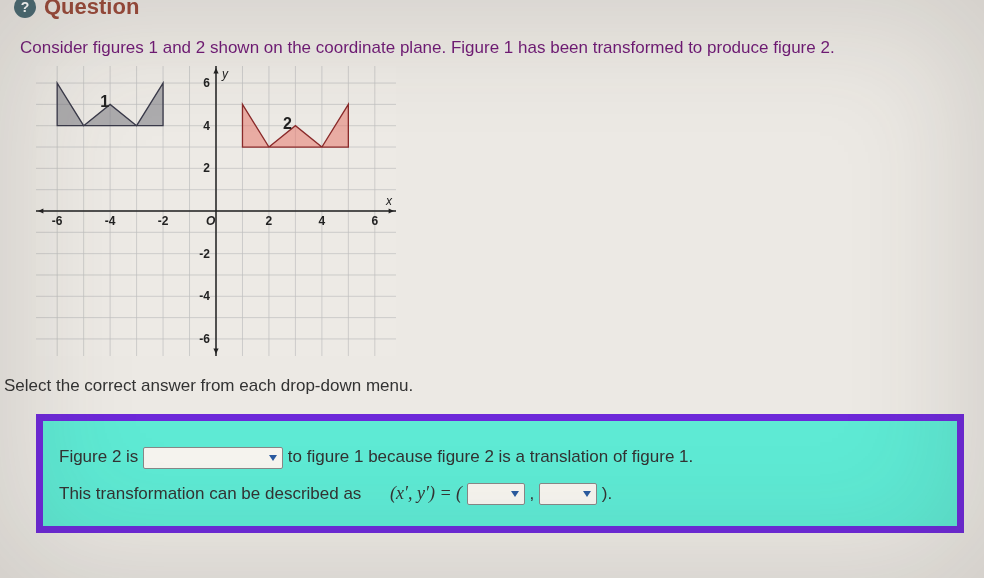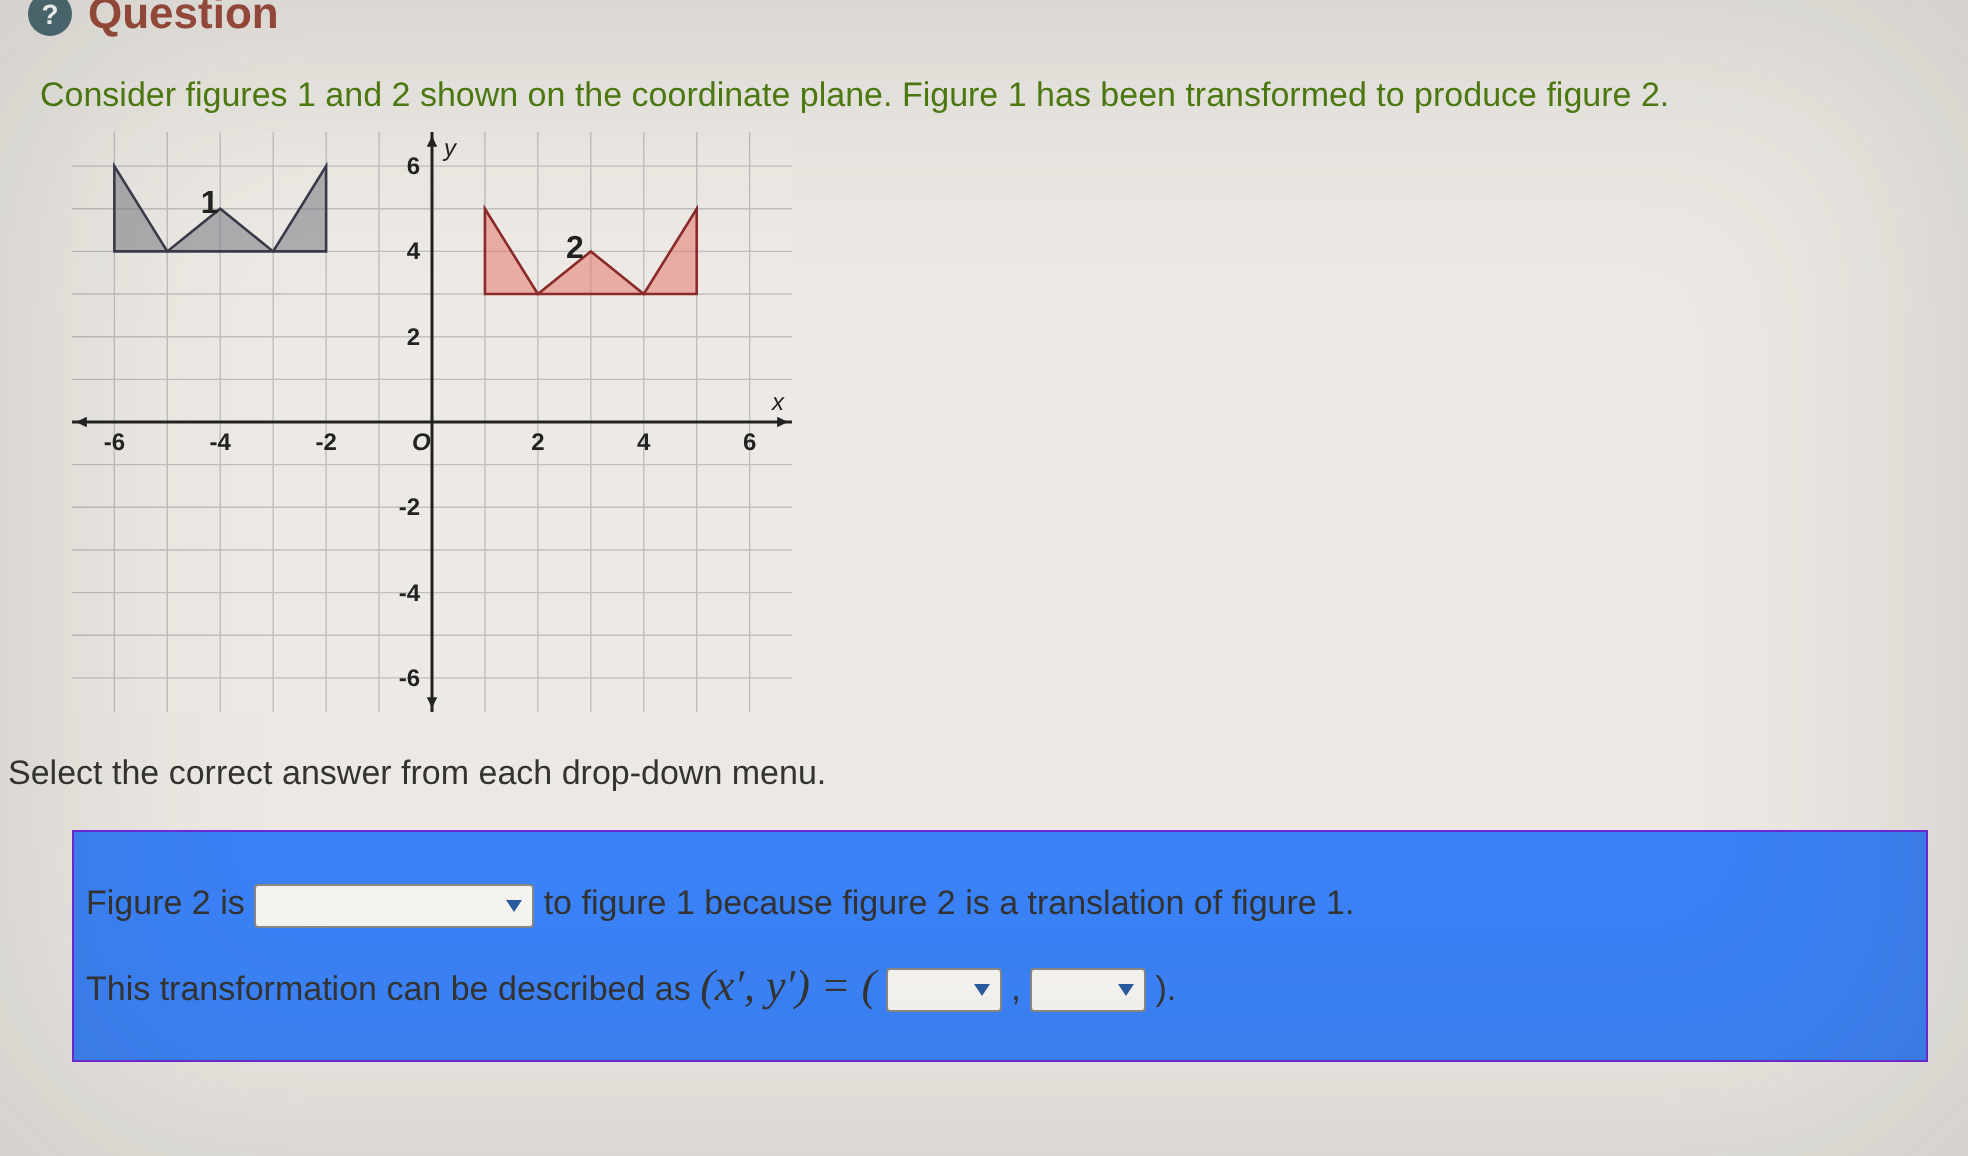--- a/index.html
+++ b/index.html
@@ -42,36 +42,36 @@
       font-size: 14px;
       flex-shrink: 0;
     }
     .q-title {
       color: #9a4a3a;
       font-size: 22px;
       font-weight: 600;
     }
     .instructions {
       font-size: 17px;
-      color: #4d7c0f;
+      color: #701a75;
       padding: 18px 20px 8px 20px;
     }
     .chart-wrap {
       padding-left: 36px;
     }
     .prompt-text {
       font-size: 17px;
       color: #333;
       padding: 16px 20px 18px 4px;
     }
     .answer-box {
-      border: 1px solid #6d28d9;
-      background: #3b82f6;
+      border: 7px solid #6d28d9;
+      background: #5eead4;
       margin: 0 20px 0 36px;
-      padding: 18px 16px 14px 6px;
+      padding: 18px 16px 14px 16px;
       font-size: 17px;
       color: #333;
       line-height: 2.1;
     }
     .dropdown {
       display: inline-block;
       border: 1px solid #888;
       background: #f6f4ef;
       border-radius: 2px;
       height: 22px;
@@ -90,21 +90,22 @@
       transform: translateY(-50%);
       width: 0;
       height: 0;
       border-left: 4px solid transparent;
       border-right: 4px solid transparent;
       border-top: 6px solid #2a5aa0;
     }
     .math {
       font-family: "Times New Roman", serif;
       font-style: italic;
-      font-size: 22px;
+      font-size: 18px;
+      margin-left: 24px;
     }
   </style>
 </head>
 <body>
 
 <div class="header">
   <div class="q-icon">?</div>
   <div class="q-title">Question</div>
 </div>
 

